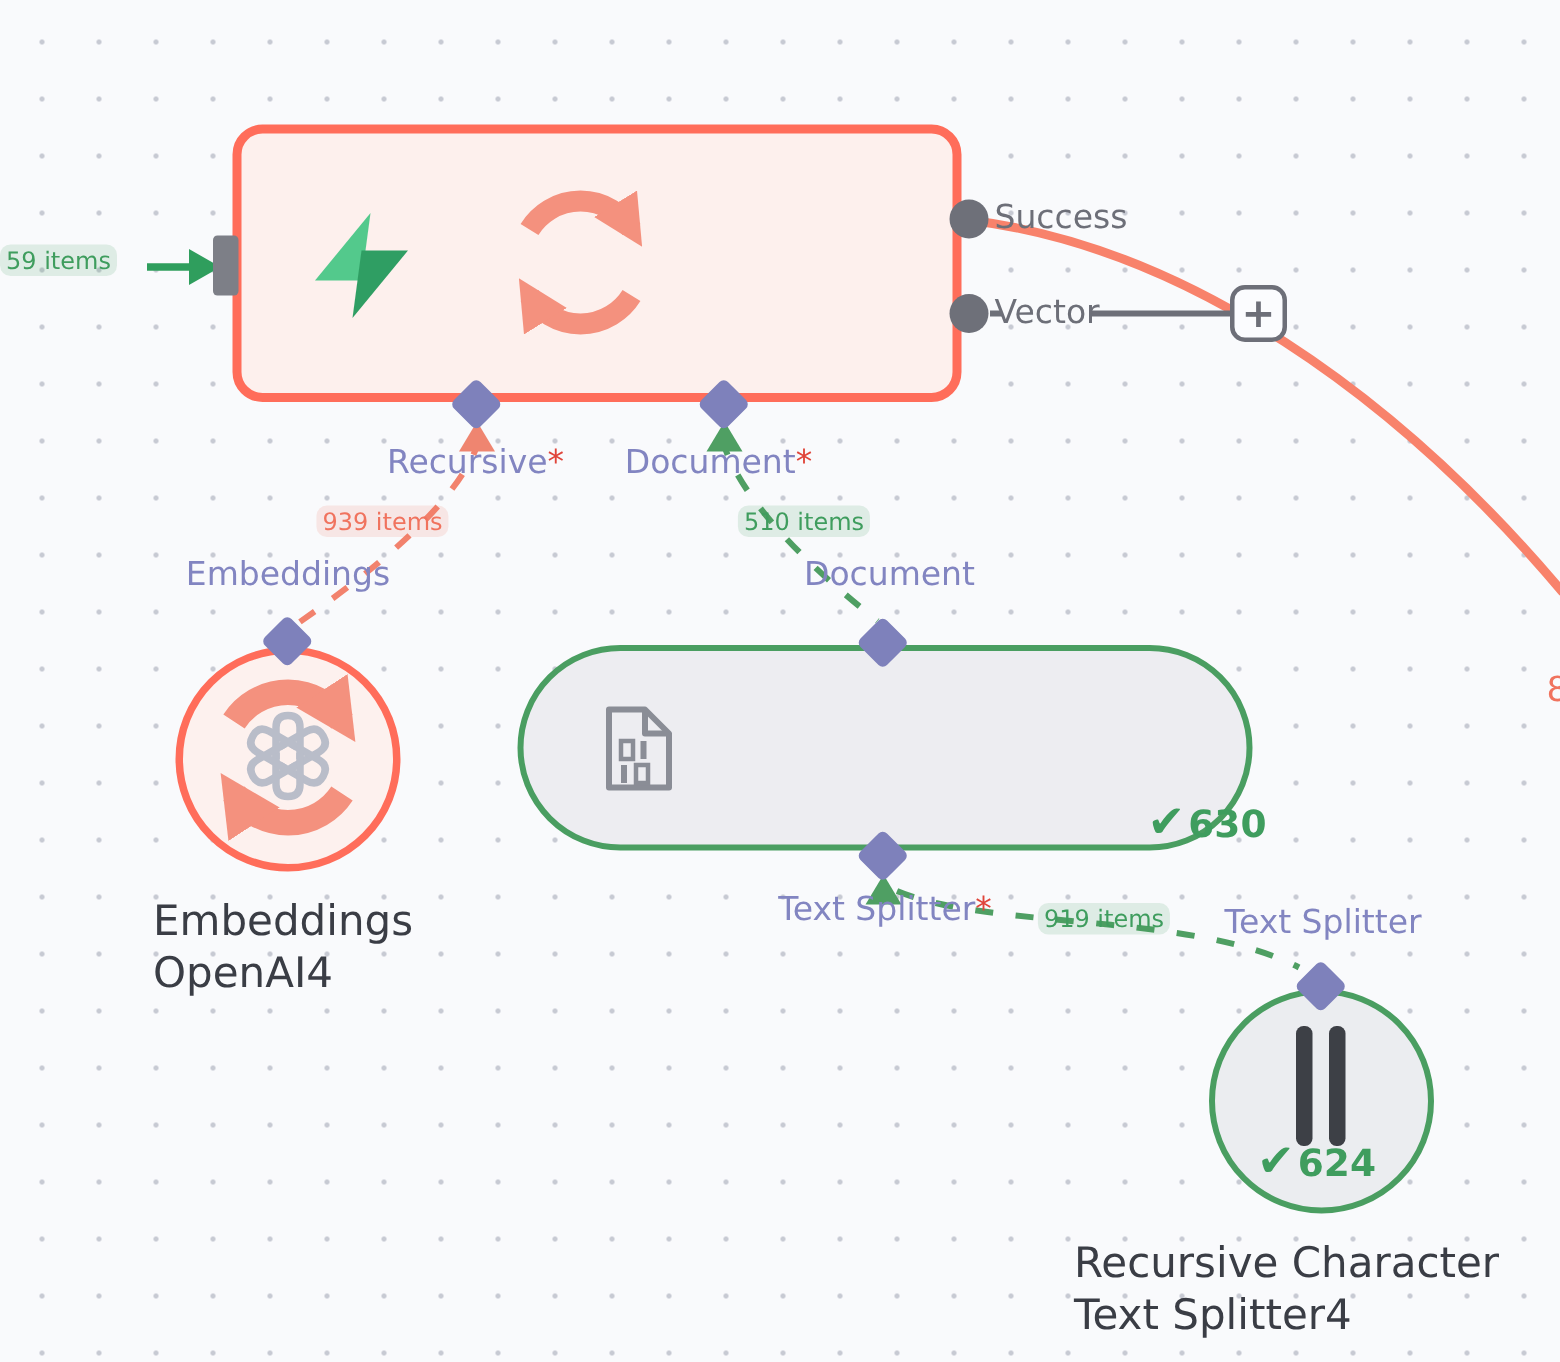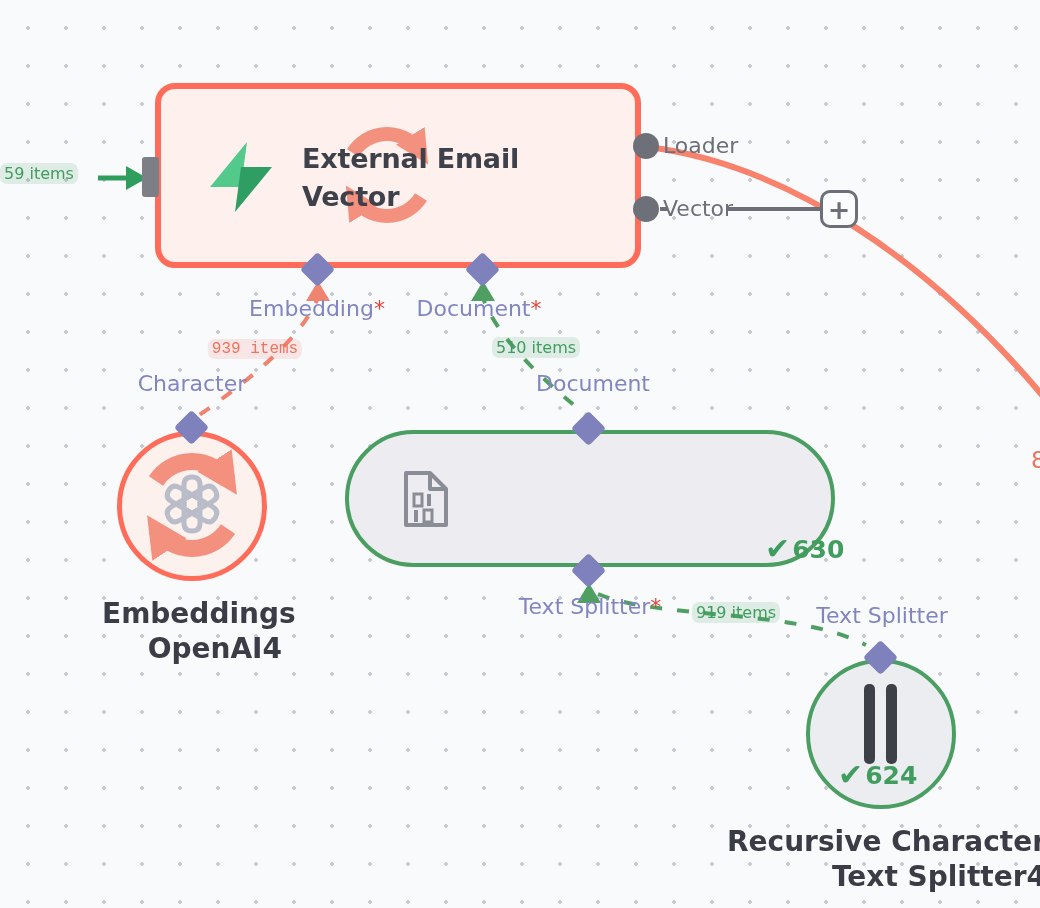--- a/index.html
+++ b/index.html
@@ -13,27 +13,27 @@
   svg.edges{position:absolute;left:0;top:0;z-index:1;pointer-events:none;}
   .node{position:absolute;box-sizing:border-box;z-index:2;}
   .node-vector{left:155px;top:83px;width:486px;height:185px;border:6px solid #ff6d5a;border-radius:20px;background:#fdf0ed;}
   .node-circle-salmon{left:117px;top:431px;width:150px;height:150px;border:5px solid #ff6d5a;border-radius:50%;background:#fdf1ee;}
   .node-pill{left:345px;top:430px;width:490px;height:137px;border:4px solid #4a9e61;border-radius:70px;background:#ededf1;}
   .node-circle-green{left:806px;top:659px;width:150px;height:150px;border:4px solid #4a9e61;border-radius:50%;background:#ebedf0;}
   .diamond{position:absolute;width:25px;height:25px;background:#7e81bb;border-radius:4px;transform:rotate(45deg);z-index:5;}
   .out-circle{position:absolute;width:26px;height:26px;border-radius:50%;background:#6e7079;z-index:4;}
   .in-handle{position:absolute;left:142px;top:157px;width:17px;height:40px;background:#7d7f87;border-radius:3px;z-index:4;}
   .node-title{position:absolute;z-index:6;font-size:27px;font-weight:600;color:#3e414a;line-height:1.42;letter-spacing:-0.2px;}
-  .caption{position:absolute;z-index:6;font-size:28px;font-weight:700;color:#3a3d45;text-align:right;line-height:1.25;}
+  .caption{position:absolute;z-index:6;font-size:28px;font-weight:400;color:#3a3d45;text-align:left;line-height:1.25;}
   .port-label{position:absolute;z-index:6;font-size:22px;color:#8285c1;white-space:nowrap;}
   .out-label{position:absolute;z-index:6;font-size:22px;color:#6d6f78;white-space:nowrap;}
   .items{position:absolute;z-index:6;font-size:16px;white-space:nowrap;}
   .items .band{border-radius:7px;padding:1px 4px;}
   .items-green{color:#3f9d5e;} .items-green .band{background:rgba(63,157,94,0.14);}
-  .items-salmon{color:#f0735e;} .items-salmon .band{background:rgba(240,115,94,0.14);font-family:Liberation Mono, monospace;}
+  .items-salmon{color:#f0735e;} .items-salmon .band{background:rgba(240,115,94,0.14);}
   .req{color:#e0453a;}
   .center{transform:translateX(-50%);}
   .plus-btn{position:absolute;left:820px;top:190px;width:38px;height:38px;box-sizing:border-box;
     border:3px solid #6d6f78;border-radius:10px;background:#fbfcfe;z-index:6;
     display:flex;align-items:center;justify-content:center;
     font-size:27px;font-weight:bold;color:#6d6f78;line-height:1;}
   .run-count{position:absolute;z-index:6;display:flex;align-items:center;gap:2px;color:#3f9d5e;}
   .run-count .chk{font-size:30px;font-weight:bold;line-height:1;}
   .run-count .cnt{font-size:25px;font-weight:600;line-height:1;}
   .pause-bar{position:absolute;width:11px;height:80px;background:#3d4046;border-radius:5px;z-index:3;}
@@ -78,51 +78,50 @@
     <path d="M 33 74 L 70 29 H 39 Z" fill="#2f9e63"></path>
   </svg>
 
   <svg class="icon-wrap icon-over" style="left:330px;top:118px;" width="114" height="114" viewBox="-57 -57 114 114">
     <g stroke="#f4917e" stroke-width="14" fill="none">
       <path d="M -34 -22 A 40 40 0 0 1 34 -22" marker-end="url(#ahs)"></path>
       <path d="M 34 22 A 40 40 0 0 1 -34 22" marker-end="url(#ahs)"></path>
     </g>
   </svg>
 
-  <div class="node-title" style="left:302px;top:140px;width:240px;">External Email Vector</div>
 
   <div class="items items-green" style="left:0px;top:164px;">
     <span class="band">59 items</span>
   </div>
   <div class="in-handle"></div>
 
   <div class="out-circle" style="left:633px;top:133px;"></div>
   <div class="out-circle" style="left:633px;top:196px;"></div>
-  <div class="out-label" style="left:663px;top:133px;">Loader</div>
+  <div class="out-label" style="left:663px;top:133px;">Success</div>
   <div class="out-label" style="left:663px;top:196px;">Vector</div>
   <div class="plus-btn">
     <span>+</span>
   </div>
 
   <div class="diamond" style="left:305px;top:257px;"></div>
   <div class="diamond" style="left:470px;top:257px;"></div>
   <div class="port-label center" style="left:317px;top:296px;">
-    <span>Embedding</span><span class="req">*</span>
+    <span>Recursive</span><span class="req">*</span>
   </div>
   <div class="port-label center" style="left:479px;top:296px;">
     <span>Document</span><span class="req">*</span>
   </div>
   <div class="items items-salmon center" style="left:255px;top:338px;">
     <span class="band">939 items</span>
   </div>
   <div class="items items-green center" style="left:536px;top:338px;">
     <span class="band">510 items</span>
   </div>
 
-  <div class="port-label center" style="left:192px;top:371px;">Character</div>
+  <div class="port-label center" style="left:192px;top:371px;">Embeddings</div>
   <div class="node node-circle-salmon"></div>
   <div class="diamond" style="left:179px;top:415px;"></div>
 
   <svg class="icon-wrap" style="left:131px;top:444px;" width="122" height="122" viewBox="-61 -61 122 122">
     <g stroke="#f4917e" stroke-width="17" fill="none">
       <path d="M -36 -24 A 43 43 0 0 1 36 -24" marker-end="url(#ahs)"></path>
       <path d="M 36 24 A 43 43 0 0 1 -36 24" marker-end="url(#ahs)"></path>
     </g>
   </svg>
   <svg class="icon-wrap" style="left:157px;top:469px;z-index:4;" width="70" height="70" viewBox="-35 -35 70 70">

